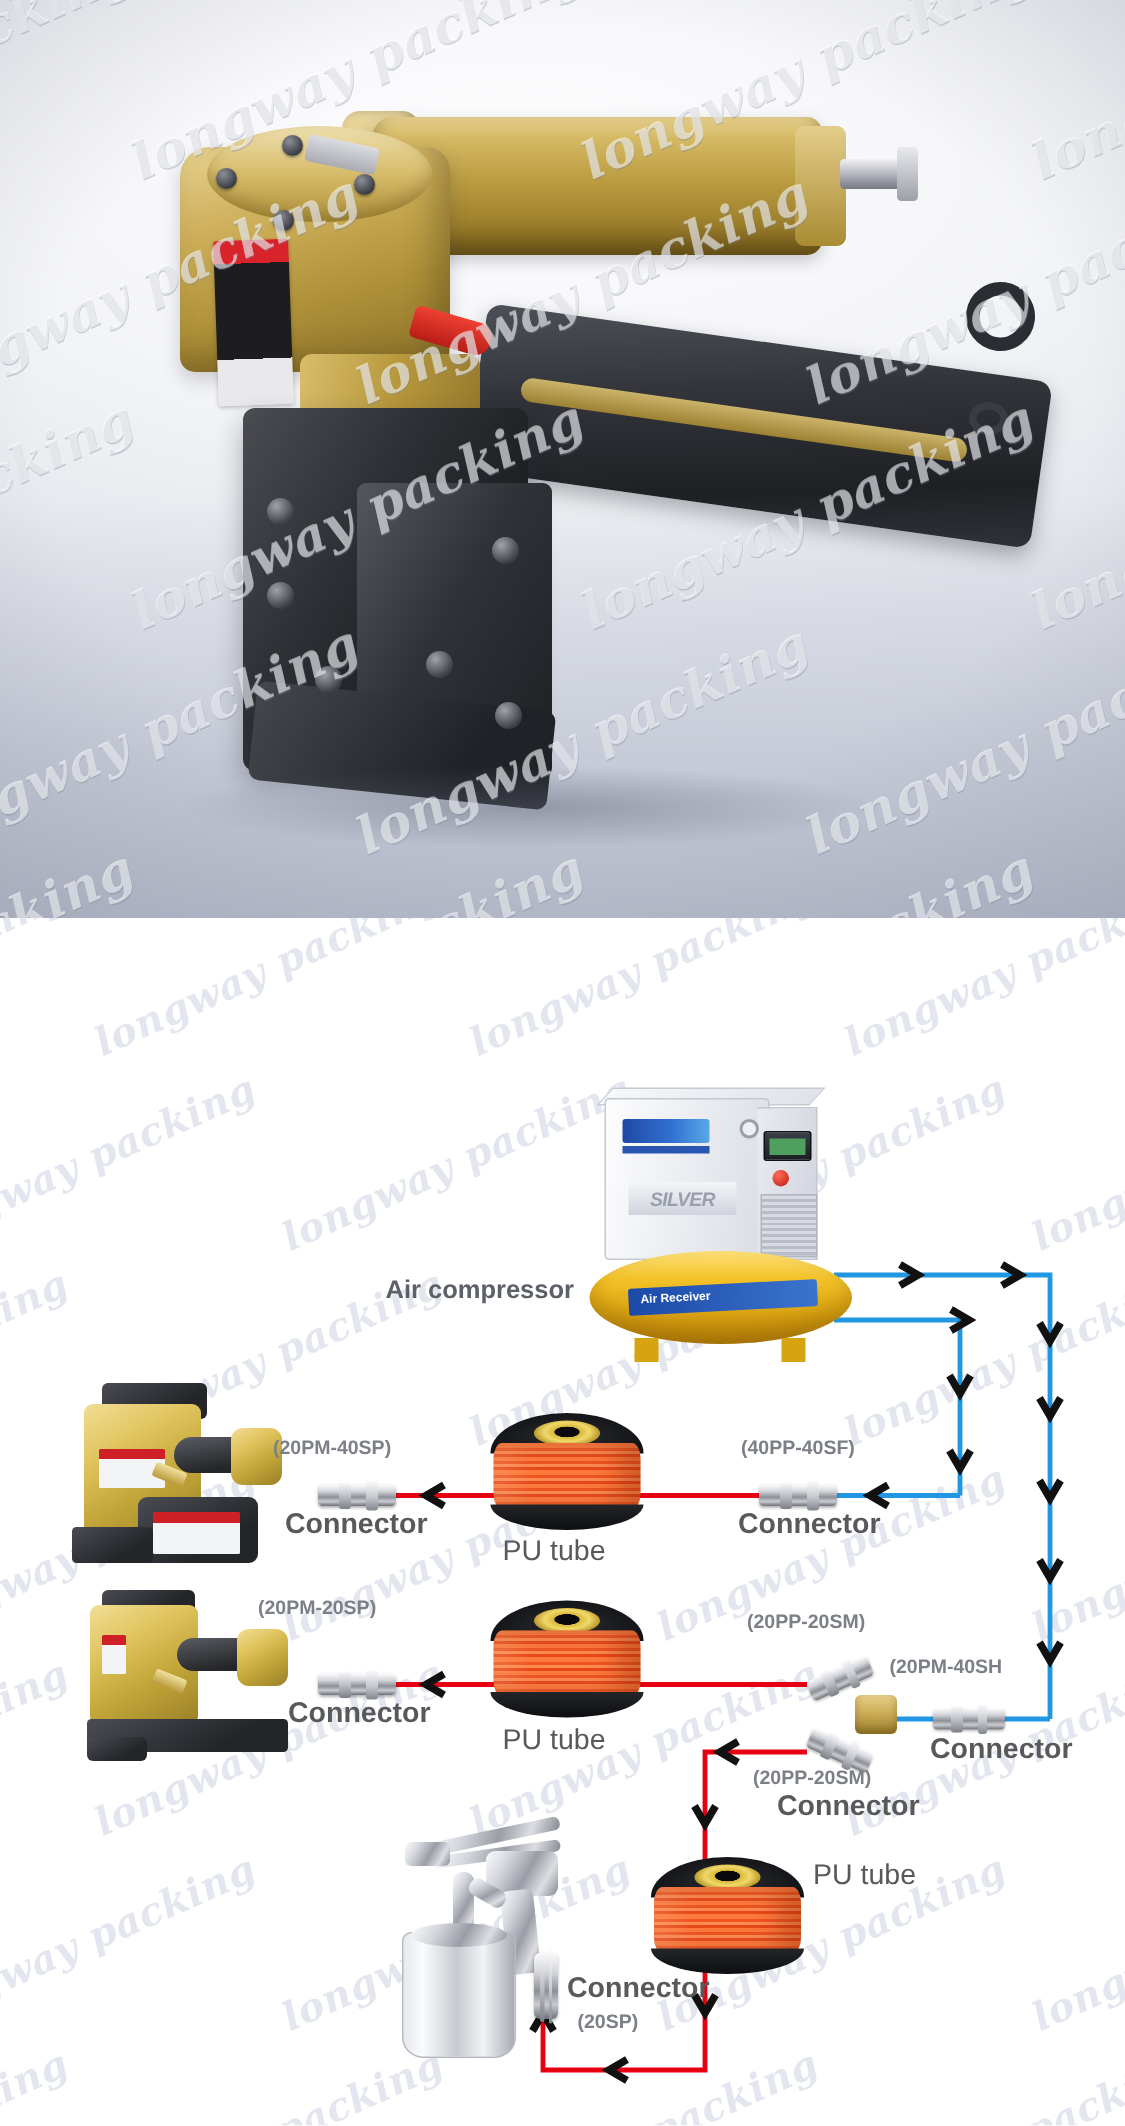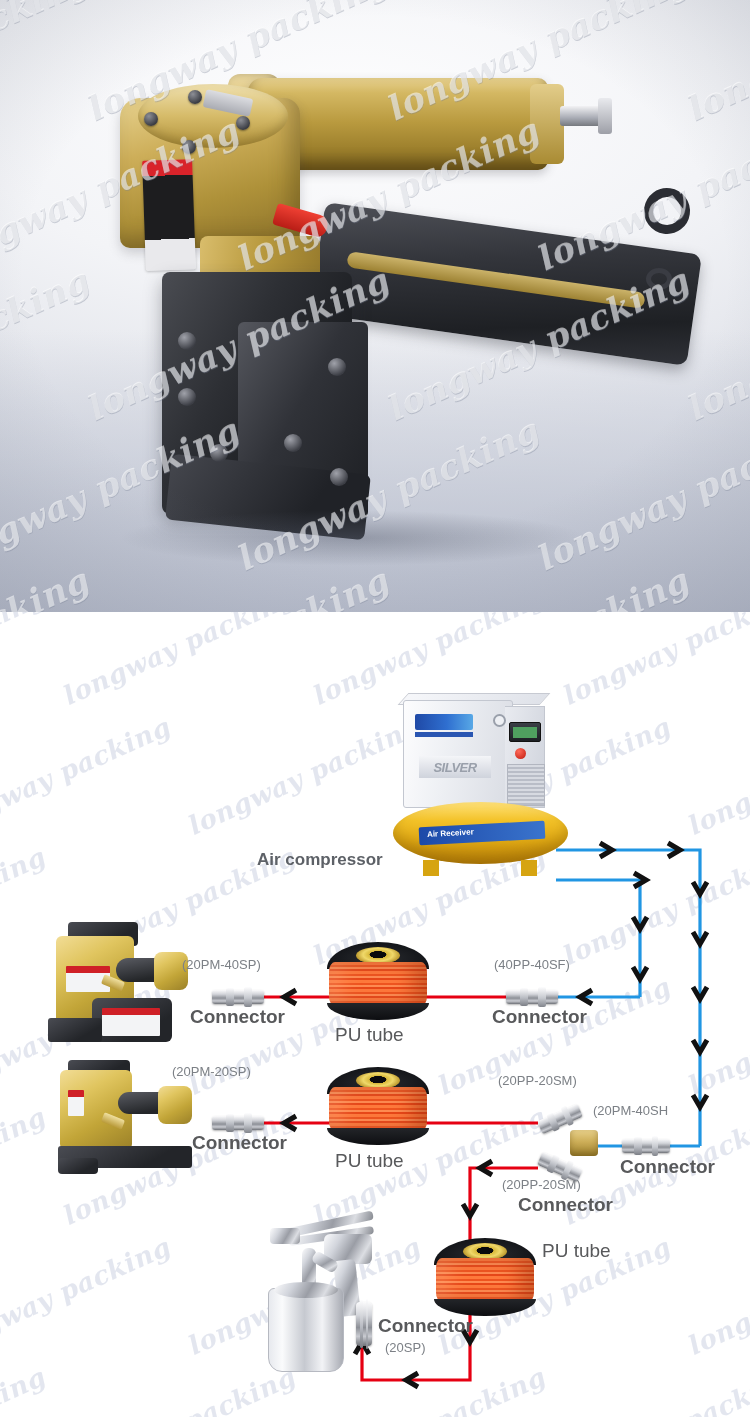--- a/index.html
+++ b/index.html
@@ -157,21 +157,21 @@
     position:absolute; left:117px; top:26px; width:518px; height:56px;
     background:#f7941d; border:2px solid #1a1a1a; border-radius:10px;
     display:flex; align-items:center; justify-content:center;
     color:#ffffff; font-size:21px; font-weight:700; letter-spacing:.2px;
   }
 
   
   .pipes { position:absolute; left:0; top:0; width:750px; height:805px; }
 
   
-  .compressor { position:absolute; left:393px; top:88px; width:175px; height:180px; }
+  .compressor { position:absolute; left:393px; top:120px; width:175px; height:180px; }
   .compressor * { position:absolute; }
   .comp-cabinet {
     left:10px; top:0; width:110px; height:108px; border-radius:3px;
     background: linear-gradient(100deg,#fdfdfe 0%, #eef0f4 40%, #d9dce3 100%);
     border:1px solid #c3c7d0;
   }
   .comp-cabinet-r {
     left:112px; top:6px; width:40px; height:102px;
     background: linear-gradient(100deg,#e9ebf0,#cfd3dc);
     border:1px solid #c3c7d0; border-left:none;
@@ -280,21 +280,21 @@
   .sg-metal { background: linear-gradient(120deg,#fdfdfe 0%, #d2d5dc 28%, #9a9da5 55%, #dcdee3 78%, #85888f 100%); }
   .sg-cup {
     border-radius:6px 6px 14px 14px;
     background: linear-gradient(90deg,#e7e9ee 0%, #fafbfc 18%, #c6c9d0 48%, #f2f3f6 72%, #a8abb3 100%);
     border:1px solid #b6b9c1;
   }
 
   
   .lbl { position:absolute; color:#555a60; white-space:nowrap; }
   .lbl-main { font-size:19px; font-weight:700; color:#58595b; }
-  .lbl-code { font-size:13px; font-weight:400; color:#7c8086; }
+  .lbl-code { font-size:13px; font-weight:700; color:#7c8086; }
   .lbl-aircomp { font-size:17px; font-weight:700; color:#5d6167; }
   .lbl-putube { font-size:19px; font-weight:400; color:#58595b; }
 </style>
 </head>
 <body>
 
 <div class="page">
 
   <div class="photo">
     <div class="photo-floor"></div>

